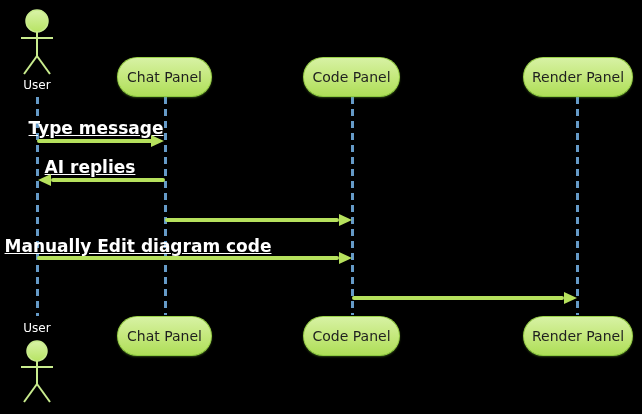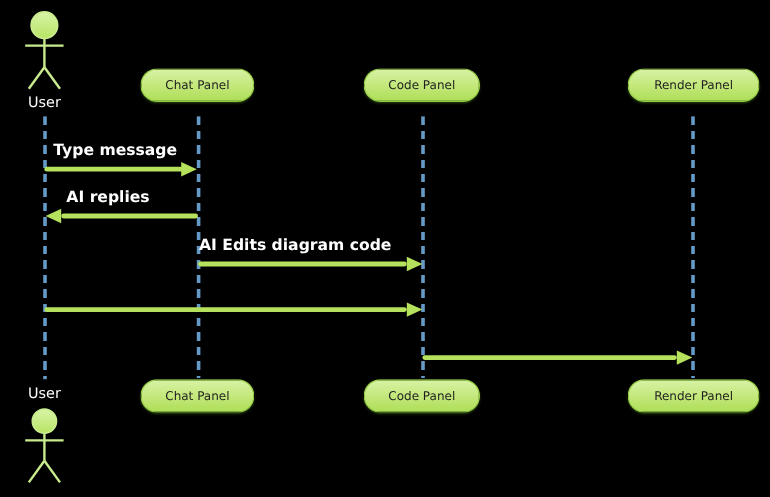--- a/index.html
+++ b/index.html
@@ -16,50 +16,51 @@
   .lifeline {
     position: absolute;
     top: 97px; height: 218px; width: 3px;
     background: repeating-linear-gradient(
       to bottom,
       var(--lifeline, #659ac7) 0px, var(--lifeline, #659ac7) 7px,
       transparent 7px, transparent 12px);
   }
   .pbox {
     position: absolute;
-    height: 28px;
+    height: 40px;
     border-radius: 20px;
     background: linear-gradient(180deg,
       var(--participant-fill-top, #d7f2a4) 0%,
       #c6e980 45%,
       var(--participant-fill-bottom, #aede58) 100%);
     border: 1px solid var(--participant-border, #9bd24a);
     border-bottom-color: #8cc840;
     box-sizing: border-box;
     display: flex; align-items: center; justify-content: center;
     color: var(--participant-text, #1f1f1f);
-    font-size: 10px;
+    font-size: 14px;
     box-shadow: 0 1px 2px rgba(120,190,50,0.35);
   }
   .actor-label {
     position: absolute;
     left: 0; width: 74px;
     text-align: center;
     color: var(--message-text, #fff);
     font-weight: 400;
     font-size: 12px;
   }
   .actor-svg { position: absolute; }
   .msg-label {
     position: absolute;
     transform: translateX(-50%);
     color: var(--message-text, #fff);
     font-weight: 700;
-    font-size: 13px;
+    font-size: 17px;
     white-space: nowrap;
+    text-decoration: underline;
   }
   .shaft {
     position: absolute;
     height: 4px;
     border-radius: 2px;
     background: var(--arrow, #b6e15d);
   }
   .arrowhead {
     position: absolute;
     width: 0; height: 0;
@@ -105,24 +106,24 @@
   </div>
 
   <div class="msg-label" style="left:96px; top:118px;">Type message</div>
   <div class="shaft" style="left:37px; top:139px; width:116px;"></div>
   <div class="arrowhead right" style="left:151px; top:135px;"></div>
 
   <div class="msg-label" style="left:90px; top:157px;text-align:center;">AI replies</div>
   <div class="shaft" style="left:51px; top:178px; width:114px;"></div>
   <div class="arrowhead left" style="left:38px; top:174px;"></div>
 
-  <div class="msg-label" style="left:246px; top:197px;">AI Edits diagram code</div>
   <div class="shaft" style="left:165px; top:218px; width:174px;"></div>
   <div class="arrowhead right" style="left:339px; top:214px;"></div>
 
+  <div class="msg-label" style="left:138px; top:236px;">Manually Edit diagram code</div>
   <div class="shaft" style="left:37px; top:256px; width:302px;"></div>
   <div class="arrowhead right" style="left:339px; top:252px;"></div>
 
   <div class="shaft" style="left:352px; top:296px; width:212px;"></div>
   <div class="arrowhead right" style="left:564px; top:292px;"></div>
 
   <div class="actor-label" style="top:321px;">User</div>
   <svg class="actor-svg" style="left:14px; top:338px;" width="46" height="70" viewBox="0 0 46 70">
     <defs>
       <linearGradient id="headGradBottom" x1="0" y1="0" x2="0" y2="1">

